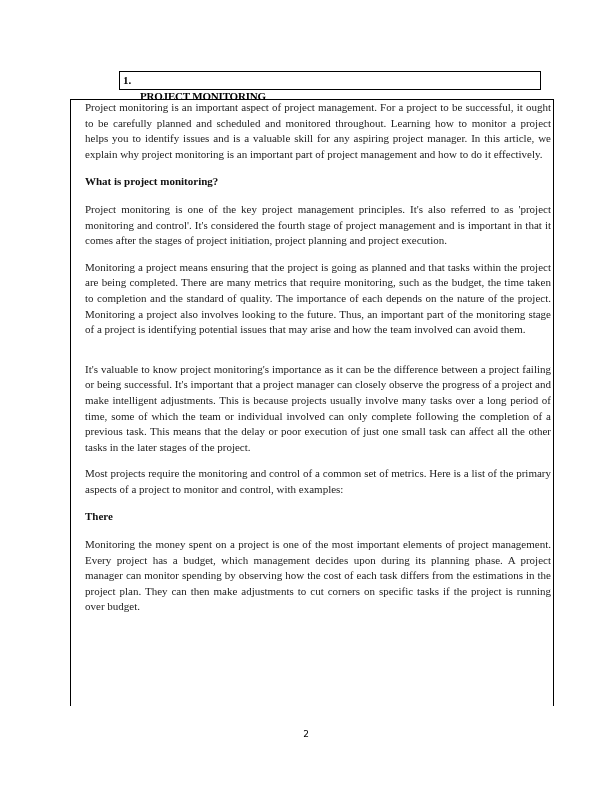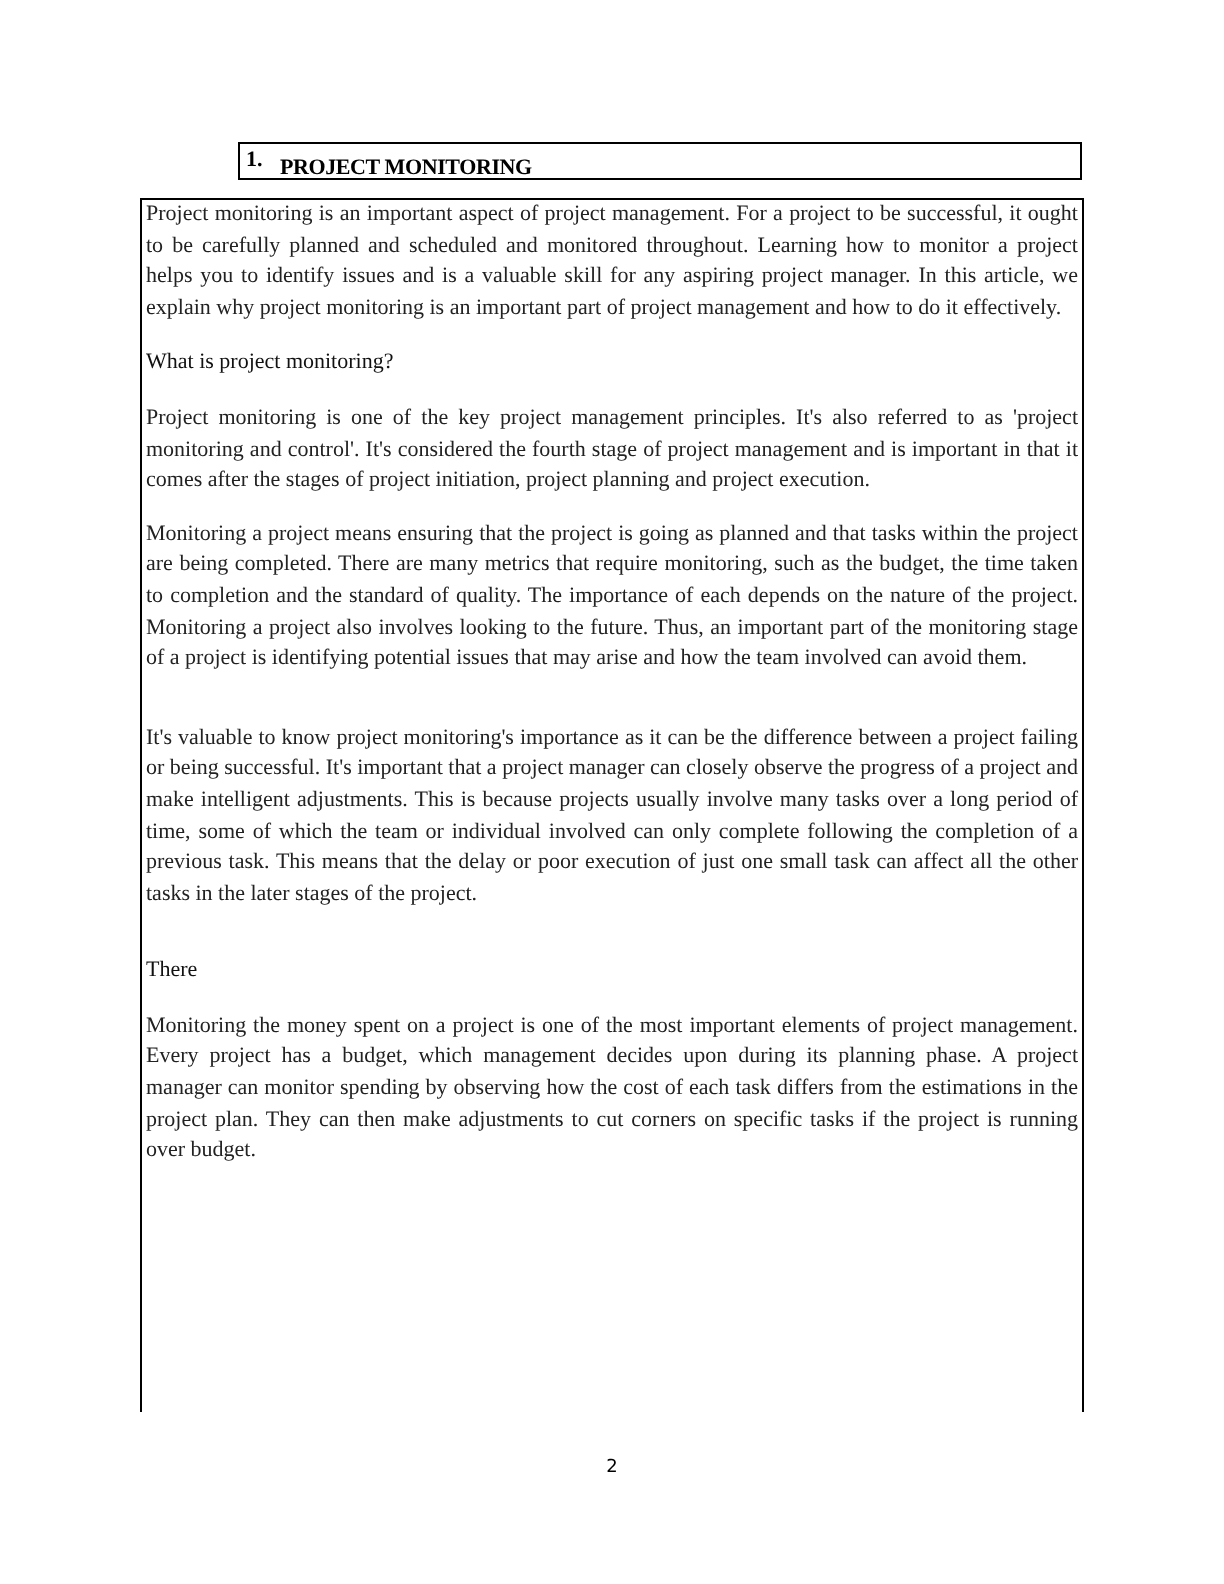--- a/index.html
+++ b/index.html
@@ -5,32 +5,32 @@
   html, body { margin: 0; padding: 0; background: #ffffff; }
   body { width: 612px; height: 792px; position: relative; overflow: hidden; }
   .page { position: absolute; left: 0; top: 0; width: 612px; height: 792px; background: #fff; }
   .heading-box {
     position: absolute; left: 119px; top: 71px; width: 420px; height: 17px;
     border: 1px solid #000;
     font-family: "Liberation Serif", serif; font-weight: bold; font-size: 11px;
     color: #000; line-height: 17px;
   }
   .heading-box .num { position: absolute; left: 3px; top: 0; }
-  .heading-box .title { position: absolute; left: 20px; top: 4px; letter-spacing: -0.2px; }
+  .heading-box .title { position: absolute; left: 20px; top: 16px; letter-spacing: -0.2px; }
   .content-box {
     position: absolute; left: 70px; top: 99px; width: 470px; height: 606px;
     border-left: 1px solid #000; border-right: 1px solid #000; border-top: 1px solid #000;
-    font-family: "Liberation Serif", serif; font-size: 11px; color: #222;
+    font-family: "Liberation Serif", serif; font-size: 11px; color: #222; padding-left: 12px;
   }
   .content-box p {
     margin: 0; padding: 0 2px 0 2px;
     text-align: justify; line-height: 15.6px;
   }
   .content-box h3 {
-    margin: 0; padding: 0 2px; font-size: 11px; font-weight: normal; color: #111; line-height: 15.6px;
+    margin: 0; padding: 0 2px; font-size: 11px; font-weight: bold; color: #111; line-height: 15.6px;
   }
   .gap { height: 12px; }
   .gap-s { height: 11px; }
   .page-number {
     position: absolute; left: 0; width: 612px; top: 729px; text-align: center;
     font-family: "DejaVu Sans", sans-serif; font-size: 9px; color: #000;
   }
 </style>
 </head>
 <body>
@@ -47,20 +47,21 @@
     <div class="gap"></div>
     <h3>What is project monitoring?</h3>
     <div class="gap"></div>
     <p>Project monitoring is one of the key project management principles. It's also referred to as 'project monitoring and control'. It's considered the fourth stage of project management and is important in that it comes after the stages of project initiation, project planning and project execution.</p>
     <div class="gap-s"></div>
     <p>Monitoring a project means ensuring that the project is going as planned and that tasks within the project are being completed. There are many metrics that require monitoring, such as the budget, the time taken to completion and the standard of quality. The importance of each depends on the nature of the project. Monitoring a project also involves looking to the future. Thus, an important part of the monitoring stage of a project is identifying potential issues that may arise and how the team involved can avoid them.</p>
     <div class="gap"></div>
     <div class="gap"></div>
     <p>It's valuable to know project monitoring's importance as it can be the difference between a project failing or being successful. It's important that a project manager can closely observe the progress of a project and make intelligent adjustments. This is because projects usually involve many tasks over a long period of time, some of which the team or individual involved can only complete following the completion of a previous task. This means that the delay or poor execution of just one small task can affect all the other tasks in the later stages of the project.</p>
     <div class="gap-s"></div>
+    <p>Most projects require the monitoring and control of a common set of metrics. Here is a list of the primary aspects of a project to monitor and control, with examples:</p>
     <div class="gap"></div>
     <h3>There</h3>
     <div class="gap"></div>
     <p>Monitoring the money spent on a project is one of the most important elements of project management. Every project has a budget, which management decides upon during its planning phase. A project manager can monitor spending by observing how the cost of each task differs from the estimations in the project plan. They can then make adjustments to cut corners on specific tasks if the project is running over budget.</p>
   </div>
 
   <div class="page-number">2</div>
 </div>
 
 </body></html>

